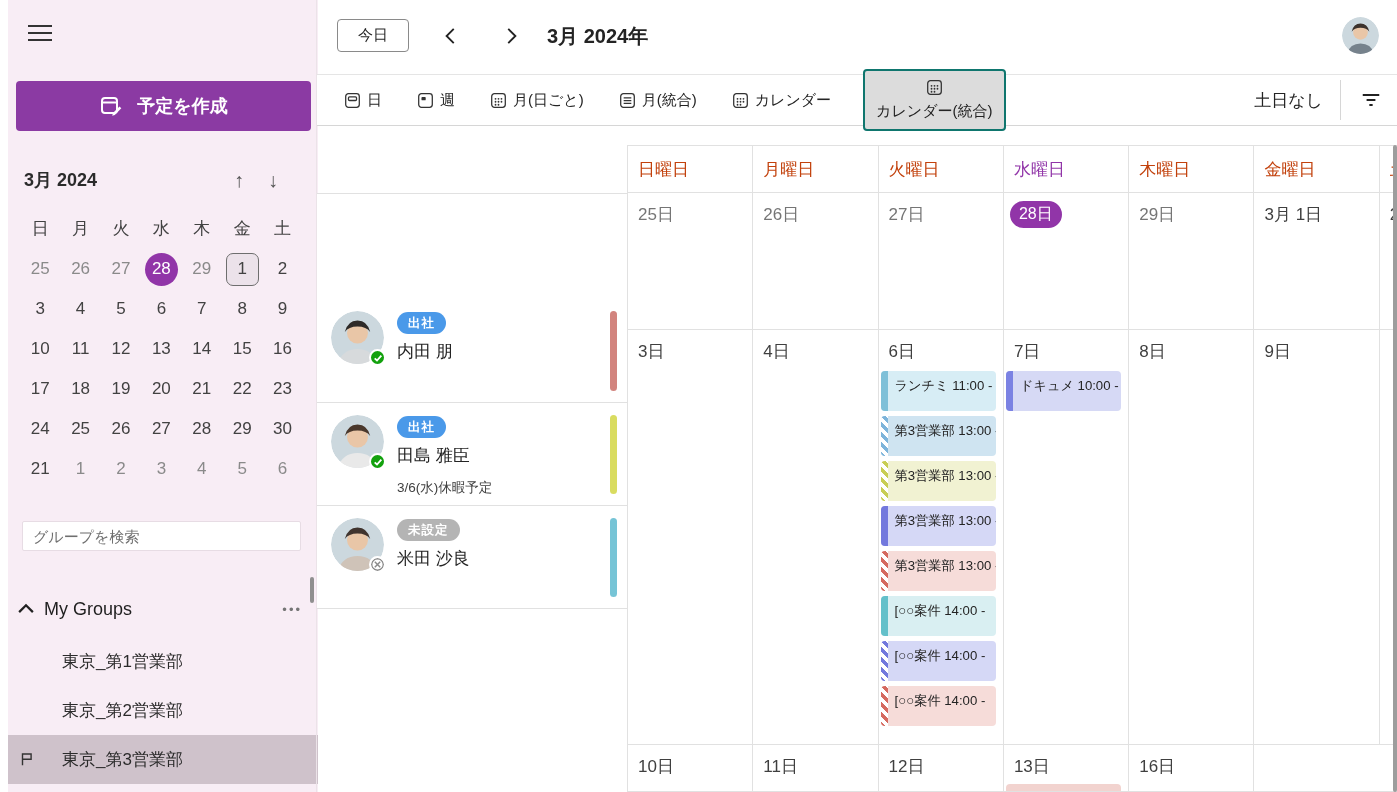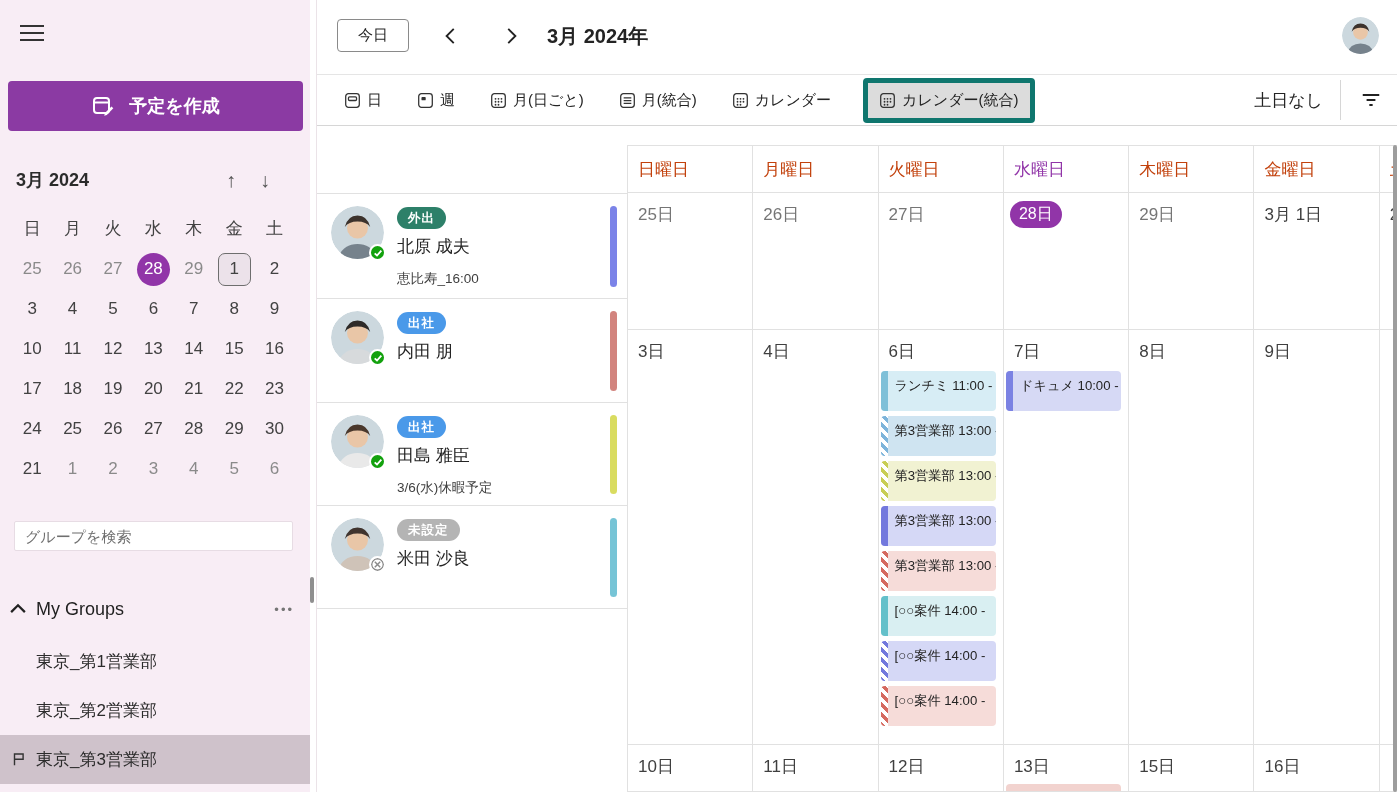--- a/index.html
+++ b/index.html
@@ -1,21 +1,21 @@
 <!DOCTYPE html>
 <html><head>
 <meta charset="utf-8">
 <style>
   * { margin:0; padding:0; box-sizing:border-box; }
   html,body { width:1397px; height:792px; overflow:hidden; }
   body { font-family:"Liberation Sans","DejaVu Sans",sans-serif; color:#424242; background:#fff; }
   .app { position:relative; width:1397px; height:792px; overflow:hidden; background:#fff; }
 
   
-  .sidebar { position:absolute; left:0; top:0; width:310px; height:792px; background:#f8edf5; }
+  .sidebar { position:absolute; left:8px; top:0; width:310px; height:792px; background:#f8edf5; }
   .hamburger { position:absolute; left:18px; top:22px; width:28px; height:22px; cursor:pointer; }
   .create-btn { position:absolute; left:8px; top:81px; width:295px; height:50px; background:#8b3aa3; border:none;
                 border-radius:4px; color:#fff; font-size:18px; font-weight:bold; display:flex; align-items:center;
                 justify-content:center; gap:14px; cursor:pointer; font-family:inherit; }
   .mc-title-row { position:absolute; left:16px; top:164px; width:278px; height:32px; display:flex; align-items:center; }
   .mc-title { font-size:18px; font-weight:bold; color:#2b2b2b; }
   .mc-arrows { margin-left:auto; display:flex; gap:24px; padding-right:24px; }
   .mc-arrow { font-size:20px; color:#555; cursor:pointer; line-height:1; }
   .mc-dayrow, .mc-grid { position:absolute; left:12px; width:283px; display:grid; grid-template-columns:repeat(7,40.4px); }
   .mc-dayrow { top:210px; }
@@ -30,40 +30,40 @@
   .mc-day.today::before { content:""; position:absolute; width:31px; height:31px; border-radius:7px; background:#ece2ea; border:1.5px solid #6e6e6e; }
   .mc-day span { position:relative; }
   .search-box { position:absolute; left:14px; top:521px; width:279px; height:30px; background:#fff; border:1px solid #e7dce4;
                 border-radius:2px; padding:4px 10px; font-size:15px; color:#333; font-family:inherit; }
   .search-box::placeholder { color:#6f6f6f; }
   .groups-header { position:absolute; left:0; top:592px; width:310px; height:34px; display:flex; align-items:center; }
   .groups-chevron { margin-left:8px; width:20px; height:20px; cursor:pointer; }
   .groups-title { margin-left:8px; font-size:18px; color:#1f1f1f; }
   .groups-ellipsis { margin-left:auto; margin-right:16px; font-size:13px; letter-spacing:2px; color:#757575; cursor:pointer; }
   .group-list { position:absolute; left:0; top:637px; width:310px; }
-  .group-item { height:49px; display:flex; align-items:center; padding-left:36px; font-size:17px; color:#2b2b2b; cursor:pointer; position:relative; }
+  .group-item { height:49px; display:flex; align-items:center; padding-left:54px; font-size:17px; color:#2b2b2b; cursor:pointer; position:relative; }
   .group-item.selected { background:#cfc2cb; }
   .group-item .flag { position:absolute; left:11px; top:16px; width:16px; height:16px; }
   .side-scroll-thumb { position:absolute; left:310px; top:577px; width:4px; height:26px; background:#8f8f8f; border-radius:2px; }
   .main-divider { position:absolute; left:316px; top:0; width:1px; height:792px; background:#ebe3e8; }
 
   
   .btn-today { position:absolute; left:337px; top:19px; width:72px; height:33px; background:#fff; border:1px solid #8a8a8a;
                border-radius:4px; font-size:15px; color:#242424; cursor:pointer; font-family:inherit; }
   .nav-chev { position:absolute; top:25px; width:22px; height:22px; cursor:pointer; }
   .nav-prev { left:440px; } .nav-next { left:500px; }
   .cal-title { position:absolute; left:547px; top:23px; font-size:20px; font-weight:600; color:#242424; }
   .top-avatar { position:absolute; left:1342px; top:17px; width:37px; height:37px; border-radius:50%; overflow:hidden; cursor:pointer; }
 
   
   .tabbar { position:absolute; left:317px; top:74px; width:1080px; height:52px; border-top:1px solid #e5e5e5;
             border-bottom:1px solid #d6d6d6; display:flex; align-items:center; background:#fff; }
   .tabs { display:flex; align-items:center; gap:29px; padding-left:24px; }
   .tab { display:flex; align-items:center; gap:6px; font-size:15px; color:#242424; cursor:pointer; padding:8px 2px; border:1px solid transparent; }
-  .tab.selected { background:#dcdcdc; border:5px solid #0f766e; border-radius:4px; padding:8px 11px; }
+  .tab.selected { background:#dcdcdc; border:2px solid #0f766e; border-radius:4px; padding:8px 11px;flex-direction:column; }
   .tab .ticon { display:flex; }
   .tabbar-right { margin-left:auto; display:flex; align-items:center; gap:17px; padding-right:13px; }
   .weekend-label { font-size:17px; color:#242424; cursor:pointer; }
   .vdiv { width:1px; height:40px; background:#d6d6d6; }
   .filter-btn { width:26px; height:26px; cursor:pointer; display:flex; align-items:center; justify-content:center; }
 
   
   .members { position:absolute; left:317px; top:193px; width:311px; height:415px; border-top:1px solid #e1e1e1; background:#fff; }
   .member-row { position:absolute; left:0; width:311px; border-bottom:1px solid #e1e1e1; }
   .m-avatar { position:absolute; left:14px; top:12px; width:53px; height:53px; border-radius:50%; overflow:visible; }
@@ -407,39 +407,20 @@
       <span class="vdiv"></span>
       <span class="filter-btn">
         <svg width="22" height="22" viewBox="0 0 20 20" stroke="#222" stroke-width="1.7">
             <path d="M2.5 5.5h15M6 10h8M8.5 14.5h3"></path>
           </svg>
       </span>
     </div>
   </div>
 
   <div class="members" id="members">
-      <div class="member-row" style="top: 0px; height: 105px;">
-        <span class="m-avatar">
-          <svg class="photo" width="53" height="53" viewBox="0 0 48 48">
-            <circle cx="24" cy="24" r="24" fill="#ccd8de"></circle>
-            <circle cx="24" cy="20" r="9.5" fill="#e9c6a7"></circle>
-            <path d="M12.5 19q2.5-10.5 11.5-10.5T35.5 19q-3.5-5-11.5-5t-11.5 5z" fill="#3c322c"></path>
-            <path d="M6 48q4.5-13.5 18-13.5T42 48z" fill="#76828c"></path>
-          </svg>
-          <span class="presence available">
-            <svg width="10" height="10" viewBox="0 0 12 12" fill="none" stroke="#fff" stroke-width="2.2">
-              <path d="M2 6.4 4.8 9 10 3.2"></path>
-            </svg>
-          </span>
-        </span>
-        <span class="m-badge" style="background: rgb(45, 128, 105);">外出</span>
-        <div class="m-name">北原 成夫</div>
-        <div class="m-note">恵比寿_16:00</div>
-        <span class="m-bar" style="background: rgb(123, 131, 232);"></span>
-      </div>
       <div class="member-row" style="top: 105px; height: 104px;">
         <span class="m-avatar">
           <svg class="photo" width="53" height="53" viewBox="0 0 48 48">
             <circle cx="24" cy="24" r="24" fill="#ccd8de"></circle>
             <circle cx="24" cy="20" r="9.5" fill="#e9c6a7"></circle>
             <path d="M12.5 19q2.5-10.5 11.5-10.5T35.5 19q-3.5-5-11.5-5t-11.5 5z" fill="#2e2a28"></path>
             <path d="M6 48q4.5-13.5 18-13.5T42 48z" fill="#d7dadc"></path>
           </svg>
           <span class="presence available">
             <svg width="10" height="10" viewBox="0 0 12 12" fill="none" stroke="#fff" stroke-width="2.2">
@@ -527,20 +508,19 @@
               <div class="event" style="background: rgb(214, 217, 245);"><span class="ebar" style="background: rgb(123, 130, 227);"></span><span>ドキュメ 10:00 -</span></div>
             </div></div>
           <div class="day-cell"><div class="date-label">8日</div></div>
           <div class="day-cell"><div class="date-label">9日</div></div>
         </div>
         <div class="week-row" style="top: 600px; height: 47px;">
           <div class="day-cell"><div class="date-label">10日</div></div>
           <div class="day-cell"><div class="date-label">11日</div></div>
           <div class="day-cell"><div class="date-label">12日</div></div>
           <div class="day-cell"><div class="date-label">13日</div><div class="event-sliver" style="background: rgb(242, 211, 207);"></div></div>
-          <div class="day-cell"><div class="date-label">15日</div></div>
           <div class="day-cell"><div class="date-label">16日</div></div>
         </div>
       </div>
   </div>
   <div class="grid-scroll"></div>
 
 </div>
 
 </body></html>

